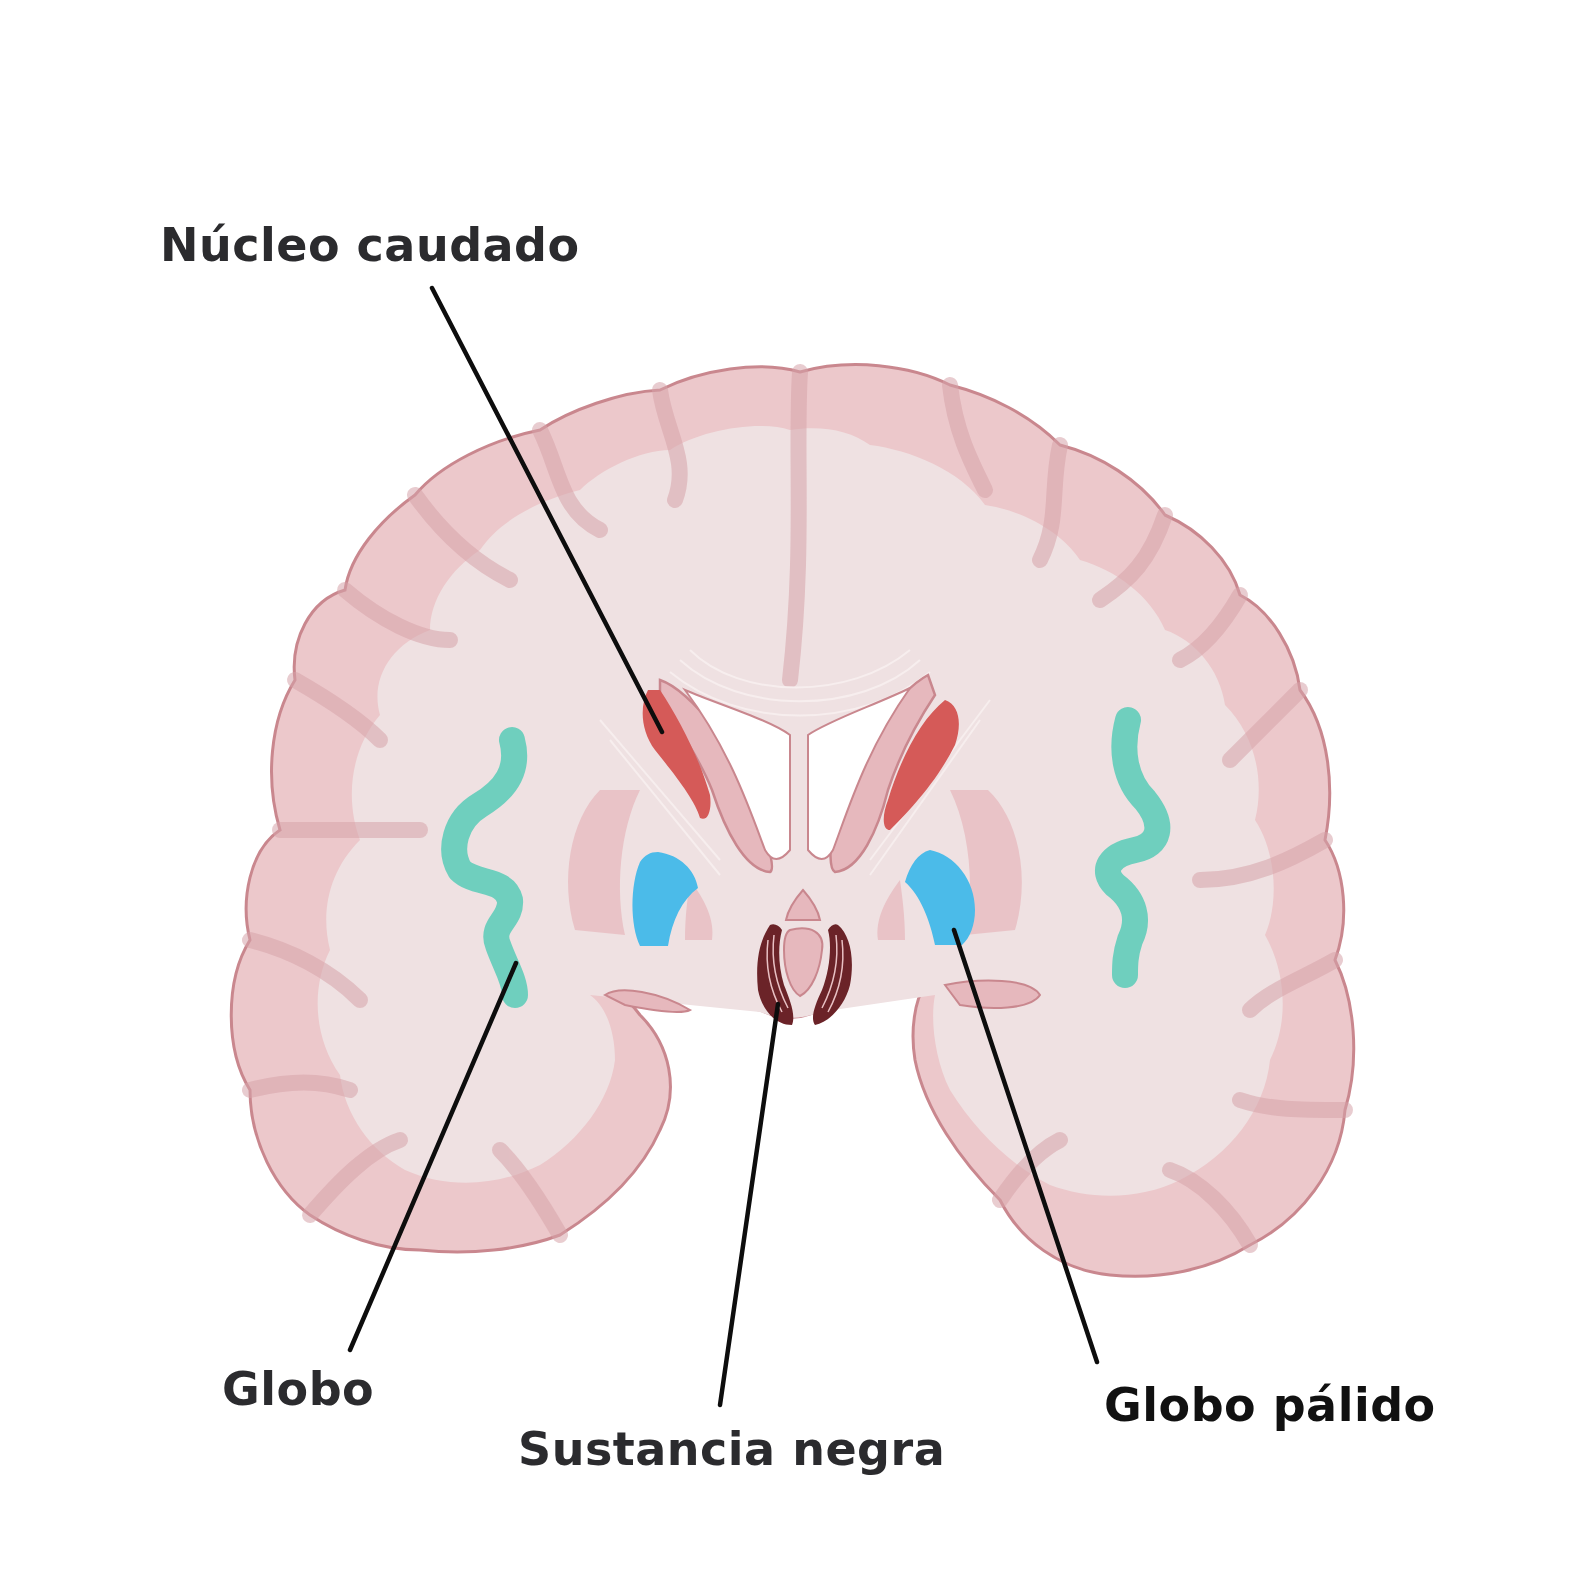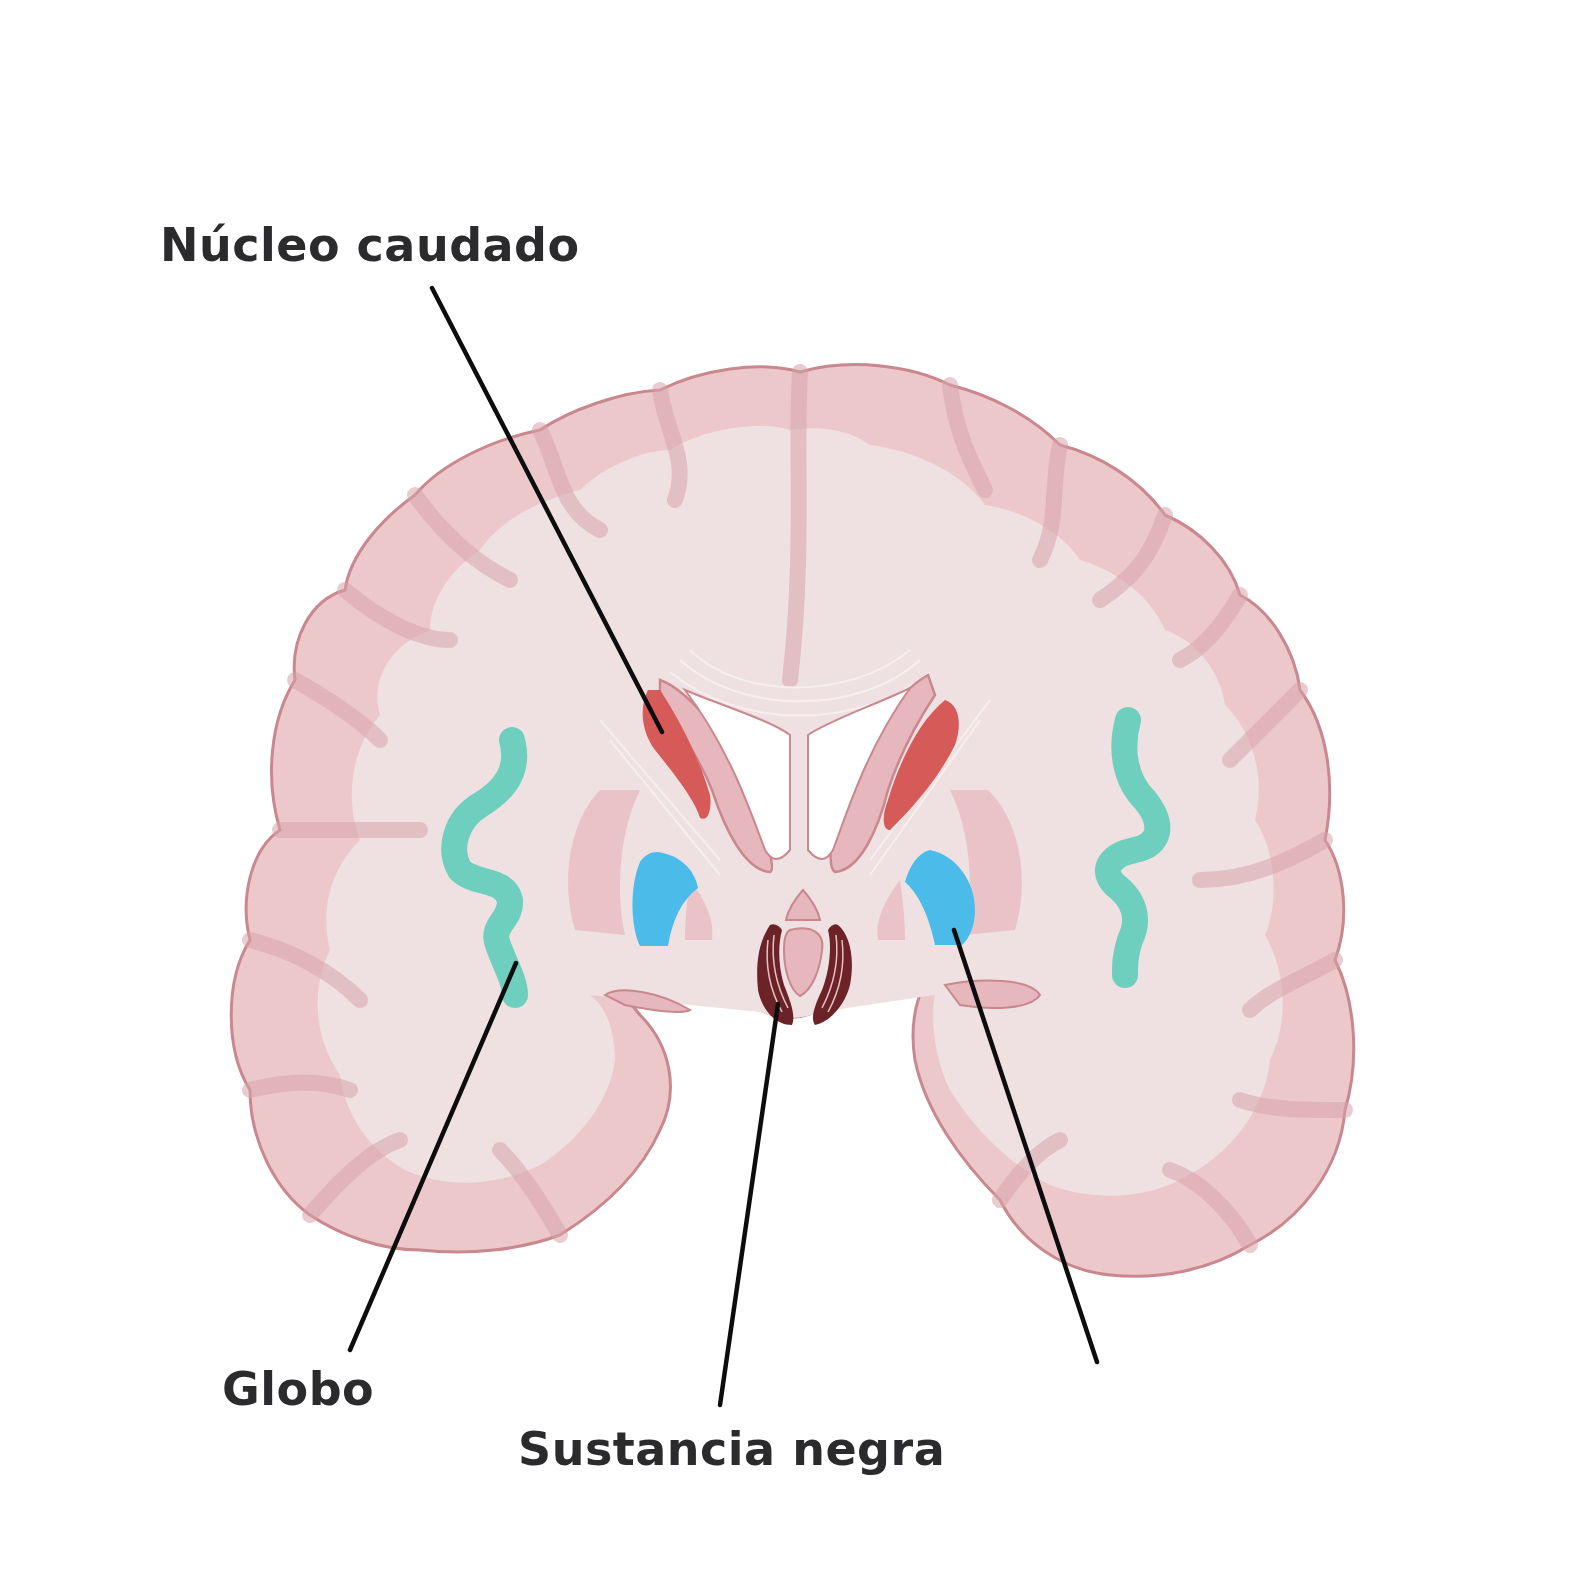--- a/index.html
+++ b/index.html
@@ -177,13 +177,14 @@
       <line x1="432" y1="288" x2="662" y2="732"></line>
       <line x1="350" y1="1350" x2="516" y2="963"></line>
       <line x1="720" y1="1405" x2="778" y2="1004"></line>
       <line x1="1097" y1="1362" x2="954" y2="930"></line>
     </g>
   </svg>
 
   <div class="label" style="left:160px; top:218px;">Núcleo caudado</div>
   <div class="label" style="left:222px; top:1362px;">Globo</div>
   <div class="label" style="left:518px; top:1422px;">Sustancia negra</div>
+  <div class="label dark" style="left:1104px; top:1378px;">Globo pálido</div>
 </div>
 
 </body></html>

